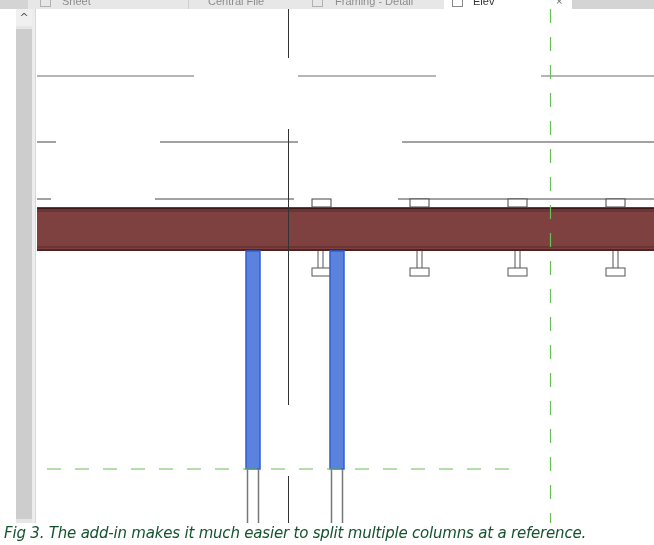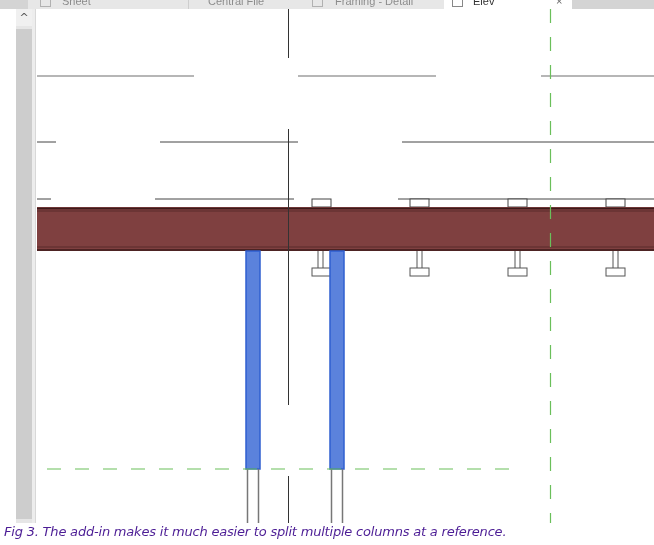--- a/index.html
+++ b/index.html
@@ -7,21 +7,21 @@
     .tabbar { position: absolute; left: 0; top: 0; width: 654px; height: 25px; background: #ffffff; overflow: hidden; }
     .tab { position: absolute; top: -6px; height: 14px; font-size: 11px; color: #333; white-space: nowrap; line-height: 14px; }
     .tab-strip-gray { position: absolute; top: 0; height: 9px; background: #d4d4d4; }
     .tab-sep { position: absolute; top: 0; height: 9px; width: 1px; background: #c8c8c8; }
     .tab-check { position: absolute; top: -4px; width: 9px; height: 9px; border: 1px solid #888; background: #fff; }
     .vscroll { position: absolute; left: 16px; top: 9px; width: 16px; height: 514px; background: #e6e6e6; }
     .vscroll-arrow { position: absolute; left: 0; top: 0; width: 16px; height: 17px; background: #f0f0f0; color: #555; font-size: 11px; text-align: center; line-height: 17px; font-family: "DejaVu Sans", sans-serif; }
     .vscroll-thumb { position: absolute; left: 0; top: 20px; width: 16px; height: 490px; background: #cdcdcd; }
     .vscroll-edge { position: absolute; left: 32px; top: 9px; width: 3px; height: 514px; background: #ededed; border-right: 1px solid #d8d8d8; }
     .canvas { position: absolute; left: 36px; top: 9px; width: 618px; height: 514px; }
-    .caption { position: absolute; left: 4px; top: 524px; font-size: 13px; font-style: italic; color: #4c1d95; font-family: "DejaVu Sans", sans-serif; letter-spacing: -0.2px; }
+    .caption { position: absolute; left: 4px; top: 524px; font-size: 15px; font-style: italic; color: #14532d; font-family: "DejaVu Sans", sans-serif; letter-spacing: -0.2px; }
   </style>
 </head>
 <body>
 
 <div class="tabbar">
   <div class="tab-strip-gray" style="left:0;width:28px;"></div>
   <div class="tab-check" style="left:40px;"></div>
   <div class="tab" style="left:62px;">Sheet</div>
   <div class="tab-sep" style="left:188px;"></div>
   <div class="tab" style="left:208px;">Central File</div>

